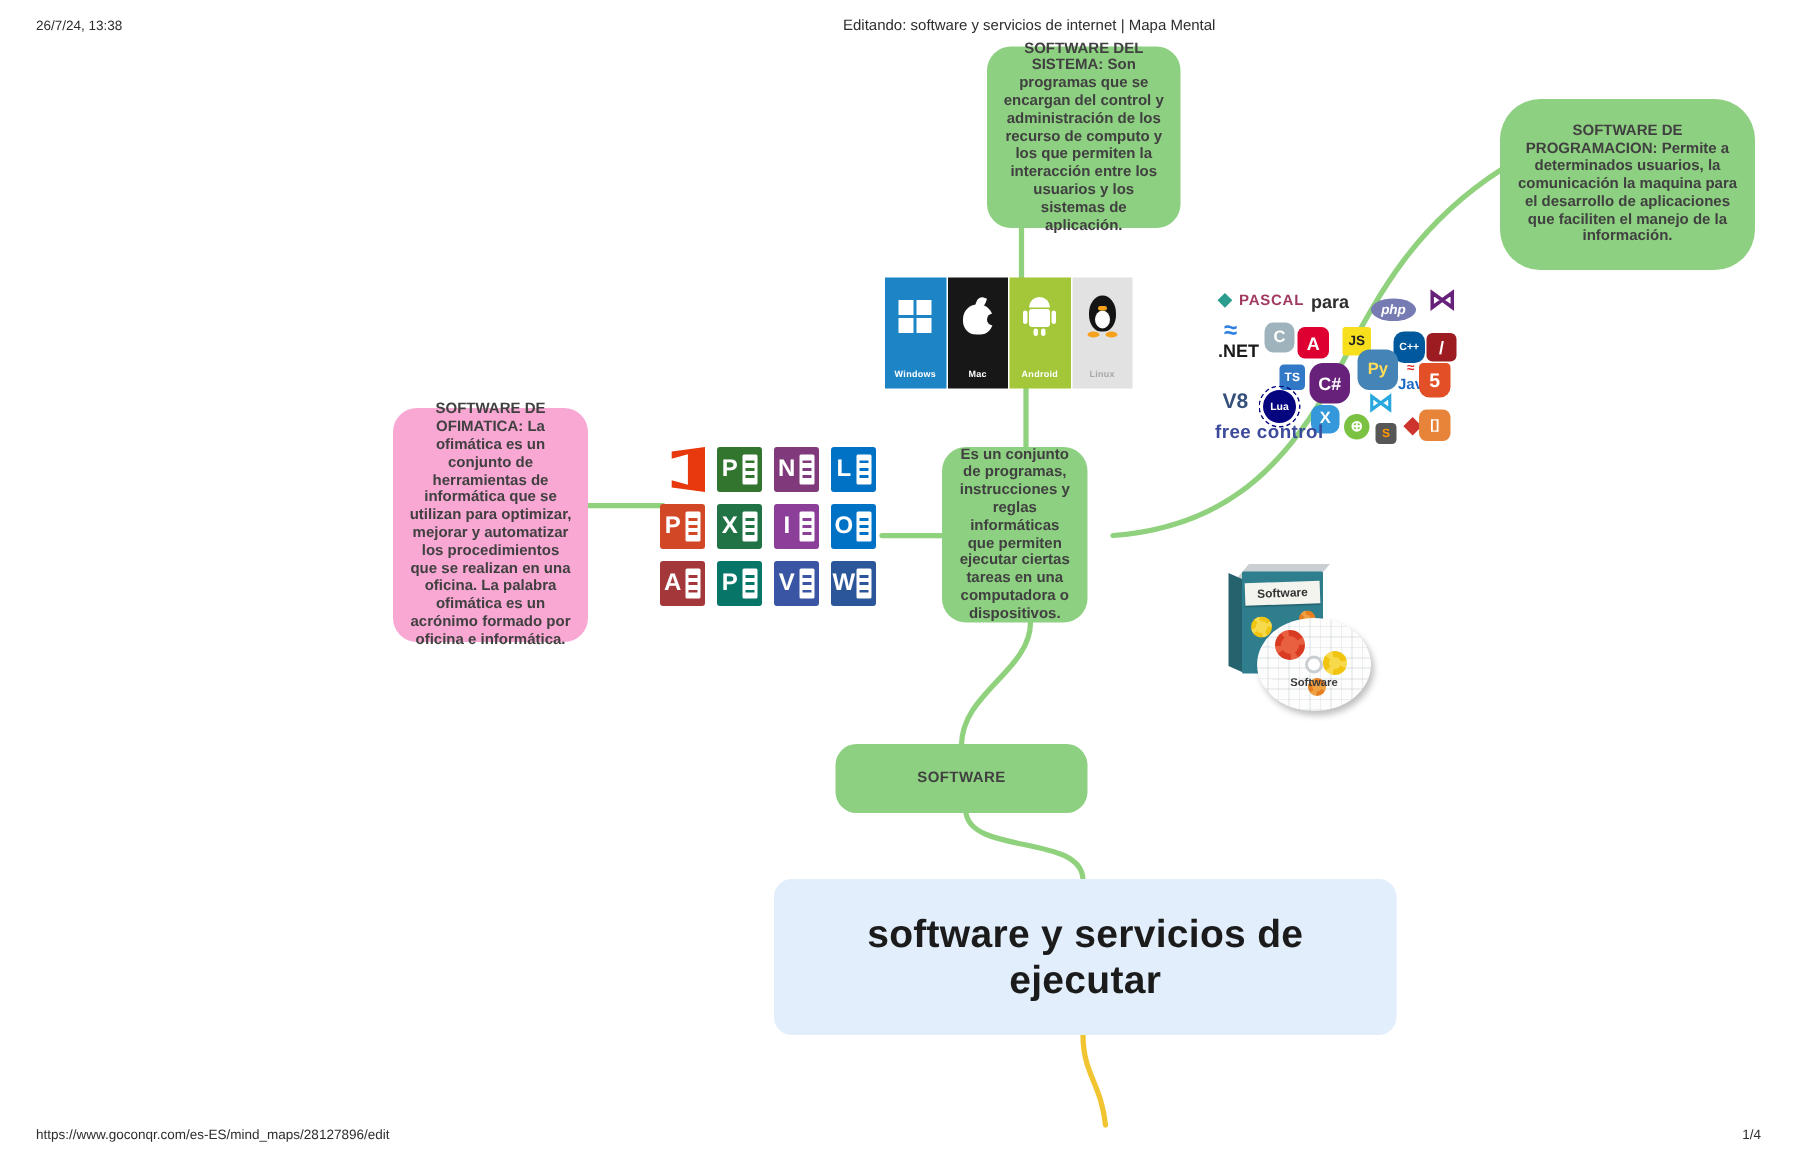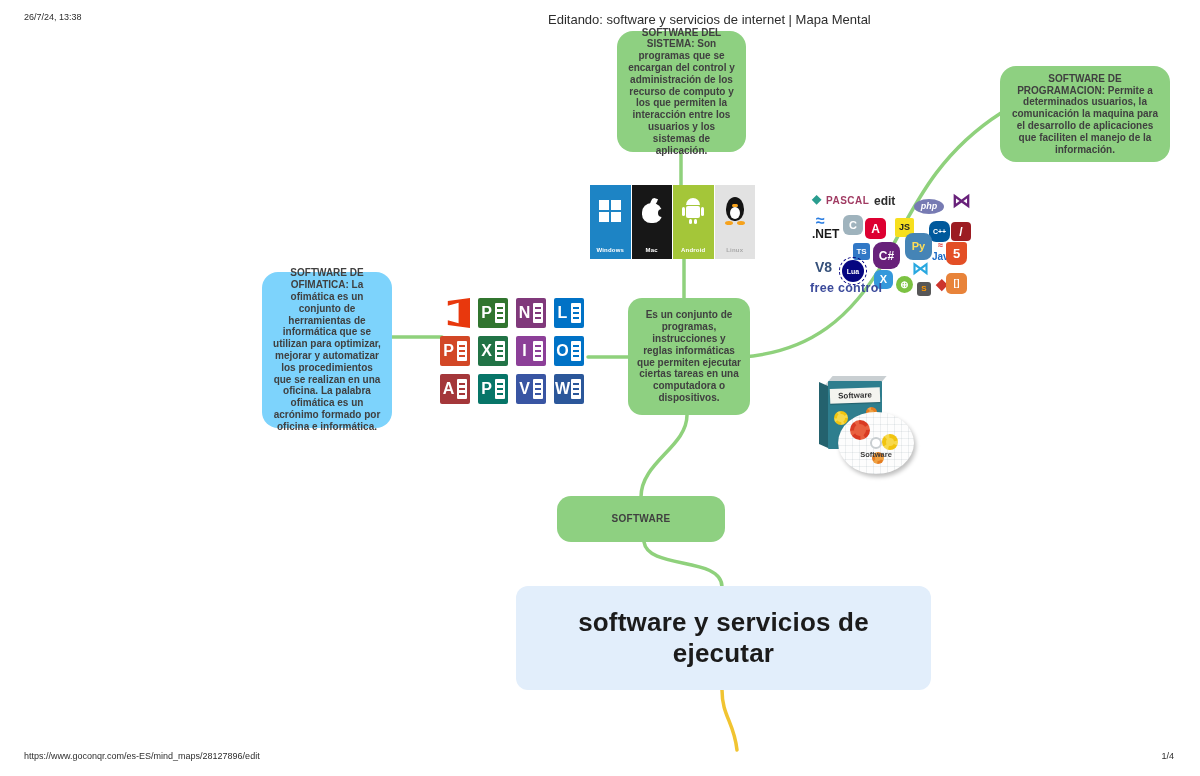--- a/index.html
+++ b/index.html
@@ -3,38 +3,38 @@
 <meta charset="utf-8">
 <style>
   * { margin:0; padding:0; box-sizing:border-box; }
   html,body { background:#fff; }
   .page {
     position:relative; width:1200px; height:776px; background:#ffffff;
     font-family:"Liberation Sans", sans-serif; overflow:hidden;padding-left:30px;
   }
   
   .hdr-date { position:absolute; left:24px; top:12px; font-size:9px; color:#2d2d2d; }
-  .hdr-title { position:absolute; left:548px; top:12px; font-size:13px; color:#2d2d2d; }
+  .hdr-title { position:absolute; left:562px; top:12px; font-size:10px; color:#2d2d2d; }
   .ftr-url { position:absolute; left:24px; top:751px; font-size:9px; color:#2d2d2d; }
   .ftr-page { position:absolute; right:26px; top:751px; font-size:9px; color:#2d2d2d; }
 
   
   svg.links { position:absolute; left:0; top:0; }
   svg.links path { fill:none; stroke-width:3.5; stroke-linecap:round; }
 
   
   .mnode {
     position:absolute; border-radius:16px; display:flex; align-items:center; justify-content:center;
     text-align:center; color:#404040; font-weight:bold; font-size:10px; line-height:1.18;
     padding:8px 9px;
   }
   .node-sistema      { left:617px; top:31px;  width:129px; height:121px; }
-  .node-programacion { left:1000px; top:66px; width:170px; height:96px; }
+  .node-programacion { left:1000px; top:66px; width:170px; height:114px;border-radius:27px; }
   .node-ofimatica    { left:262px; top:272px; width:130px; height:156px; }
-  .node-definition   { left:628px; top:298px; width:122px; height:117px;border-radius:14px; }
+  .node-definition   { left:628px; top:298px; width:97px; height:117px; }
   .node-software     { left:557px; top:496px; width:168px; height:46px; border-radius:14px; letter-spacing:.3px; }
   .node-central      {
     left:516px; top:586px; width:415px; height:104px; border-radius:12px;
     font-size:26px; font-weight:bold; color:#1b1b1b; letter-spacing:.2px;
   }
 
   
   .os-strip { position:absolute; left:590px; top:185px; width:165px; height:74px; display:flex; gap:1px; }
   .os-panel { flex:1; position:relative; }
   .os-label { position:absolute; bottom:6px; width:100%; text-align:center; font-size:6px; font-weight:bold; color:#fff; letter-spacing:.2px; }
@@ -146,23 +146,23 @@
     <path d="M681 152 L681 187" style="stroke: rgb(143, 209, 124);"></path>
     <path d="M684 259 L684 299" style="stroke: rgb(143, 209, 124);"></path>
     <path d="M588 357 L630 357" style="stroke: rgb(143, 209, 124);"></path>
     <path d="M392 337 L442 337" style="stroke: rgb(143, 209, 124);"></path>
     <path d="M742 357 C 810 352, 852 318, 886 258 C 912 212, 934 156, 1001 113" style="stroke: rgb(143, 209, 124);"></path>
     <path d="M687 415 C 687 447, 641 462, 641 497" style="stroke: rgb(143, 209, 124);"></path>
     <path d="M644 542 C 648 570, 722 556, 722 587" style="stroke: rgb(143, 209, 124);"></path>
     <path d="M722 690 C 722 716, 734 722, 737 750" style="stroke: rgb(241, 196, 49);"></path>
   </svg>
 
-  <div class="mnode node-sistema" style="background-color: rgb(142, 208, 129);">SOFTWARE DEL SISTEMA: Son programas que se encargan del control y administración de los recurso de computo y los que permiten la interacción entre los usuarios y los sistemas de aplicación.</div>
+  <div class="mnode node-sistema" style="background-color: rgb(142, 208, 129); margin-left: 41px;">SOFTWARE DEL SISTEMA: Son programas que se encargan del control y administración de los recurso de computo y los que permiten la interacción entre los usuarios y los sistemas de aplicación.</div>
   <div class="mnode node-programacion" style="background-color: rgb(142, 208, 129);">SOFTWARE DE PROGRAMACION: Permite a determinados usuarios, la comunicación la maquina para el desarrollo de aplicaciones que faciliten el manejo de la información.</div>
-  <div class="mnode node-ofimatica" style="background-color: #7dd3fc;">SOFTWARE DE OFIMATICA: La ofimática es un conjunto de herramientas de informática que se utilizan para optimizar, mejorar y automatizar los procedimientos que se realizan en una oficina. La palabra ofimática es un acrónimo formado por oficina e informática.</div>
+  <div class="mnode node-ofimatica" style="background-color: #f9a8d4;">SOFTWARE DE OFIMATICA: La ofimática es un conjunto de herramientas de informática que se utilizan para optimizar, mejorar y automatizar los procedimientos que se realizan en una oficina. La palabra ofimática es un acrónimo formado por oficina e informática.</div>
   <div class="mnode node-definition" style="background-color: rgb(142, 208, 129);">Es un conjunto de programas, instrucciones y reglas informáticas que permiten ejecutar ciertas tareas en una computadora o dispositivos.</div>
   <div class="mnode node-software" style="background-color: rgb(142, 208, 129);">SOFTWARE</div>
   <div class="mnode node-central" style="background-color: rgb(226, 238, 251);">software y servicios de ejecutar</div>
 
   <div class="os-strip">
     <div class="os-panel" style="background-color: rgb(29, 132, 197);">
       <div class="ic win-ic">
           <div></div>
           <div></div>
           <div></div>
@@ -262,21 +262,21 @@
   <div class="plogos">
   <div class="plogo" style="background-color: transparent; color: rgb(42, 157, 143);">
     <span>◆</span>
   </div>
 
   <div class="plogo" style="background-color: transparent; color: rgb(160, 58, 98);">
     <span>PASCAL</span>
   </div>
 
   <div class="plogo" style="background-color: transparent; color: rgb(45, 45, 45);">
-    <span>edit</span>
+    <span>para</span>
   </div>
 
   <div class="plogo" style="background-color: rgb(119, 123, 179); color: rgb(255, 255, 255);">
     <span>php</span>
   </div>
 
   <div class="plogo" style="background-color: transparent; color: rgb(104, 33, 122);">
     <span>⋈</span>
   </div>
 

